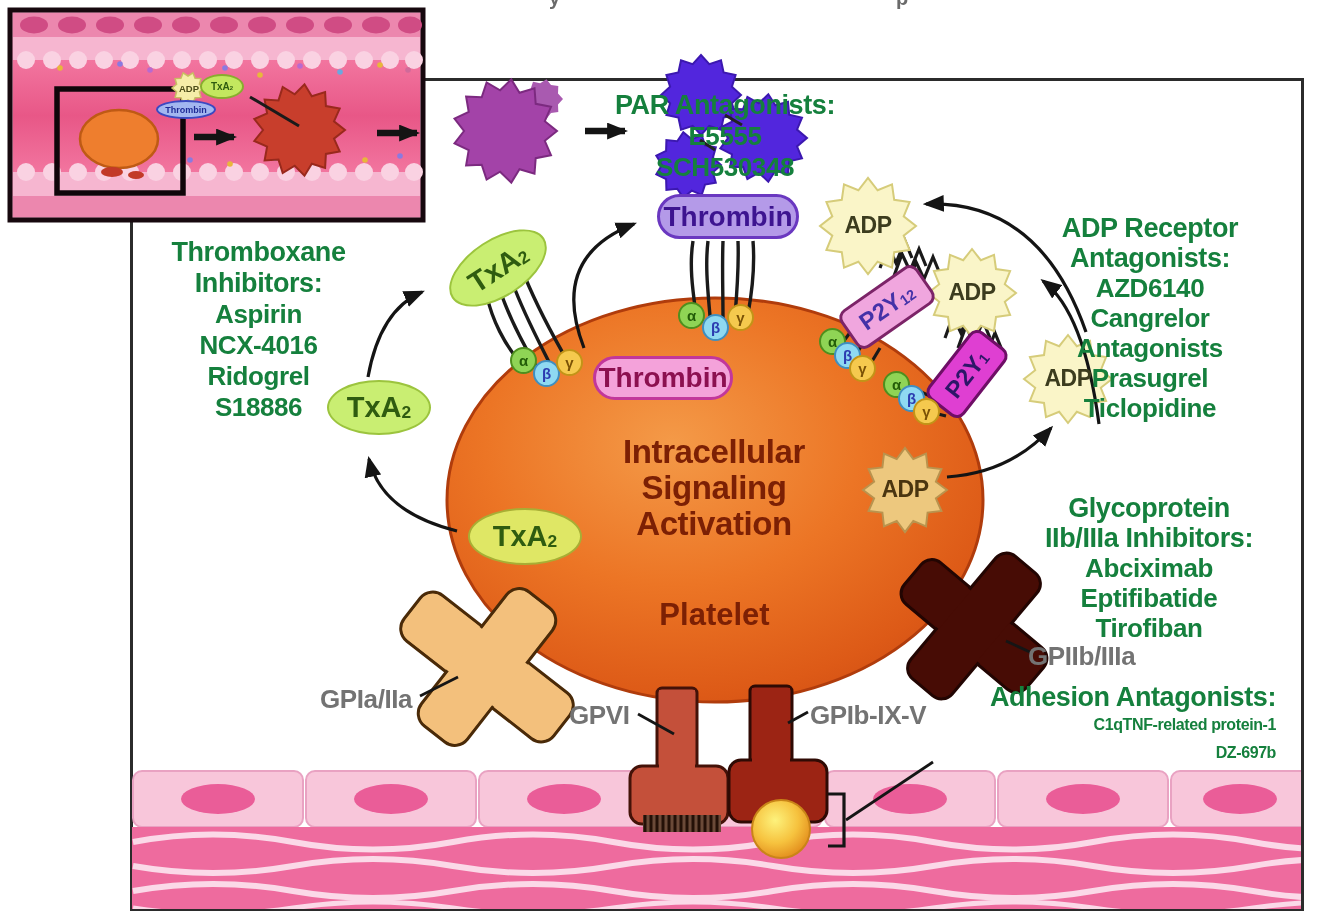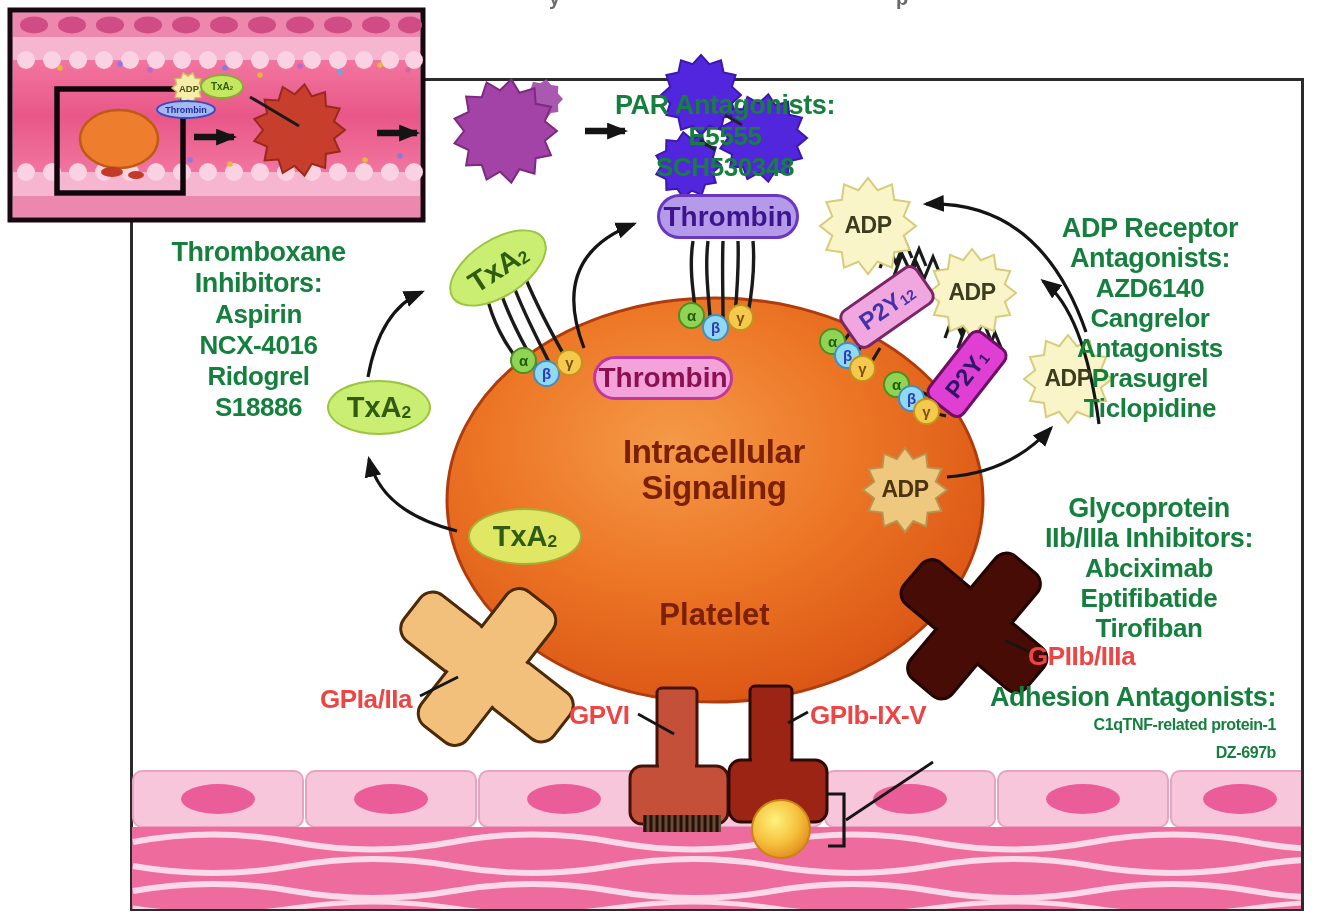--- a/index.html
+++ b/index.html
@@ -7,21 +7,21 @@
        font-family:"Liberation Sans", sans-serif;}
   #stage{position:absolute;left:0;top:0;width:1320px;height:921px;}
   svg{position:absolute;left:0;top:0;}
   
   .group{position:absolute;text-align:center;color:#15803d;font-weight:700;
          font-size:26px;line-height:30px;letter-spacing:-0.4px;}
   .group .g-title{font-size:27px;}
   .group.lh31{line-height:31px;}
   .group.left{text-align:right;line-height:28px;}
   .group.left .g-drug{font-size:16px;}
-  .lbl{position:absolute;font-weight:700;font-size:26px;color:#ef4444;letter-spacing:-0.4px;}
+  .lbl{position:absolute;font-weight:700;font-size:26px;color:#737373;letter-spacing:-0.4px;}
   .pc{position:absolute;left:563px;top:434px;width:302px;text-align:center;font-weight:700;
       font-size:33px;line-height:36px;color:#7c2004;letter-spacing:-0.4px;}
   .pn{position:absolute;left:637px;top:597px;width:155px;text-align:center;font-weight:700;
       font-size:31px;color:#7c2004;}
   
   .oval,.rbox{position:absolute;display:flex;align-items:center;justify-content:center;
       font-weight:700;box-sizing:border-box;}
   .oval{border-radius:50%;}
   .rbox{border-radius:24px;}
   .txa2{background:#c9ee72;border:2px solid #9cc43e;color:#2f5c10;font-size:29px;}
@@ -341,20 +341,21 @@
 </div>
 
 <div class="lbl" style="left:320px;top:684px;">GPIa/IIa</div>
 <div class="lbl" style="left:569px;top:700px;">GPVI</div>
 <div class="lbl" style="left:810px;top:700px;text-align:right;">GPIb-IX-V</div>
 <div class="lbl" style="left:1028px;top:641px;">GPIIb/IIIa</div>
 
 <div class="pc">
   <div>Intracellular</div>
   <div>Signaling</div>
+  <div>Activation</div>
 </div>
 <div class="pn">Platelet</div>
 
 <div class="rbox thr-top" style="left:657px;top:194px;width:142px;height:45px;">
   <span>Thrombin</span>
 </div>
 <div class="rbox thr-mem" style="left:593px;top:356px;width:140px;height:44px;">
   <span>Thrombin</span>
 </div>
 

